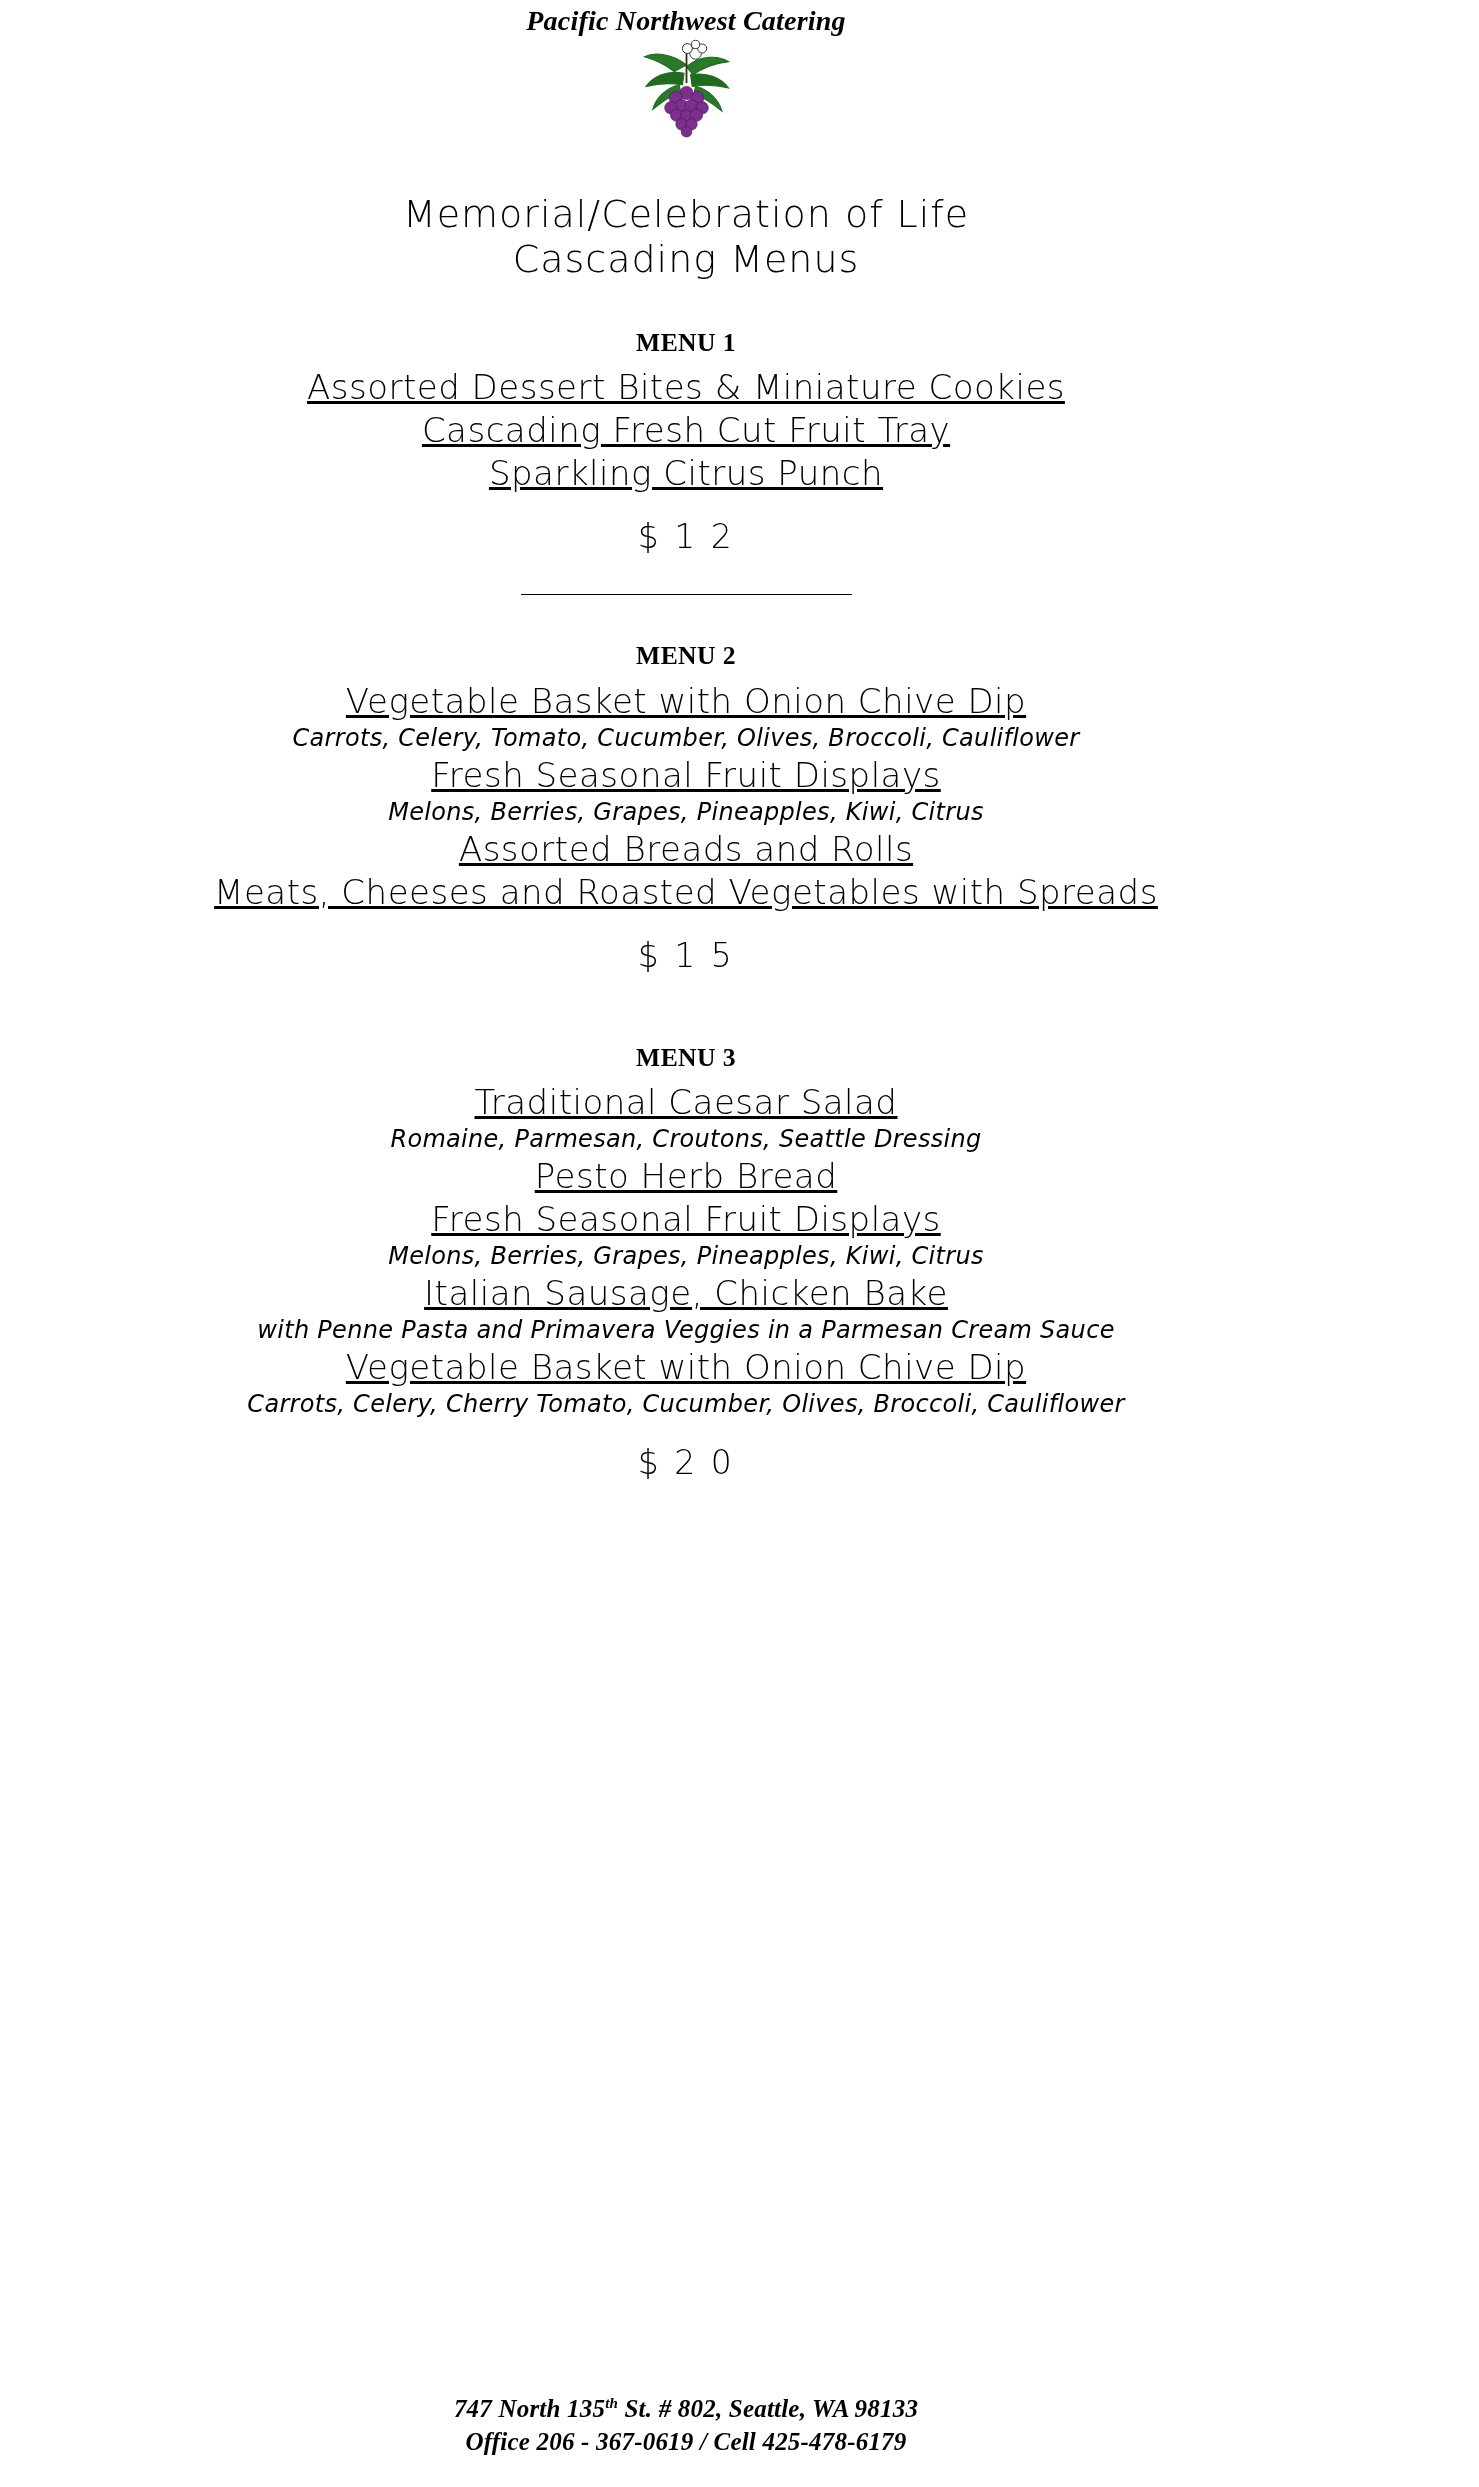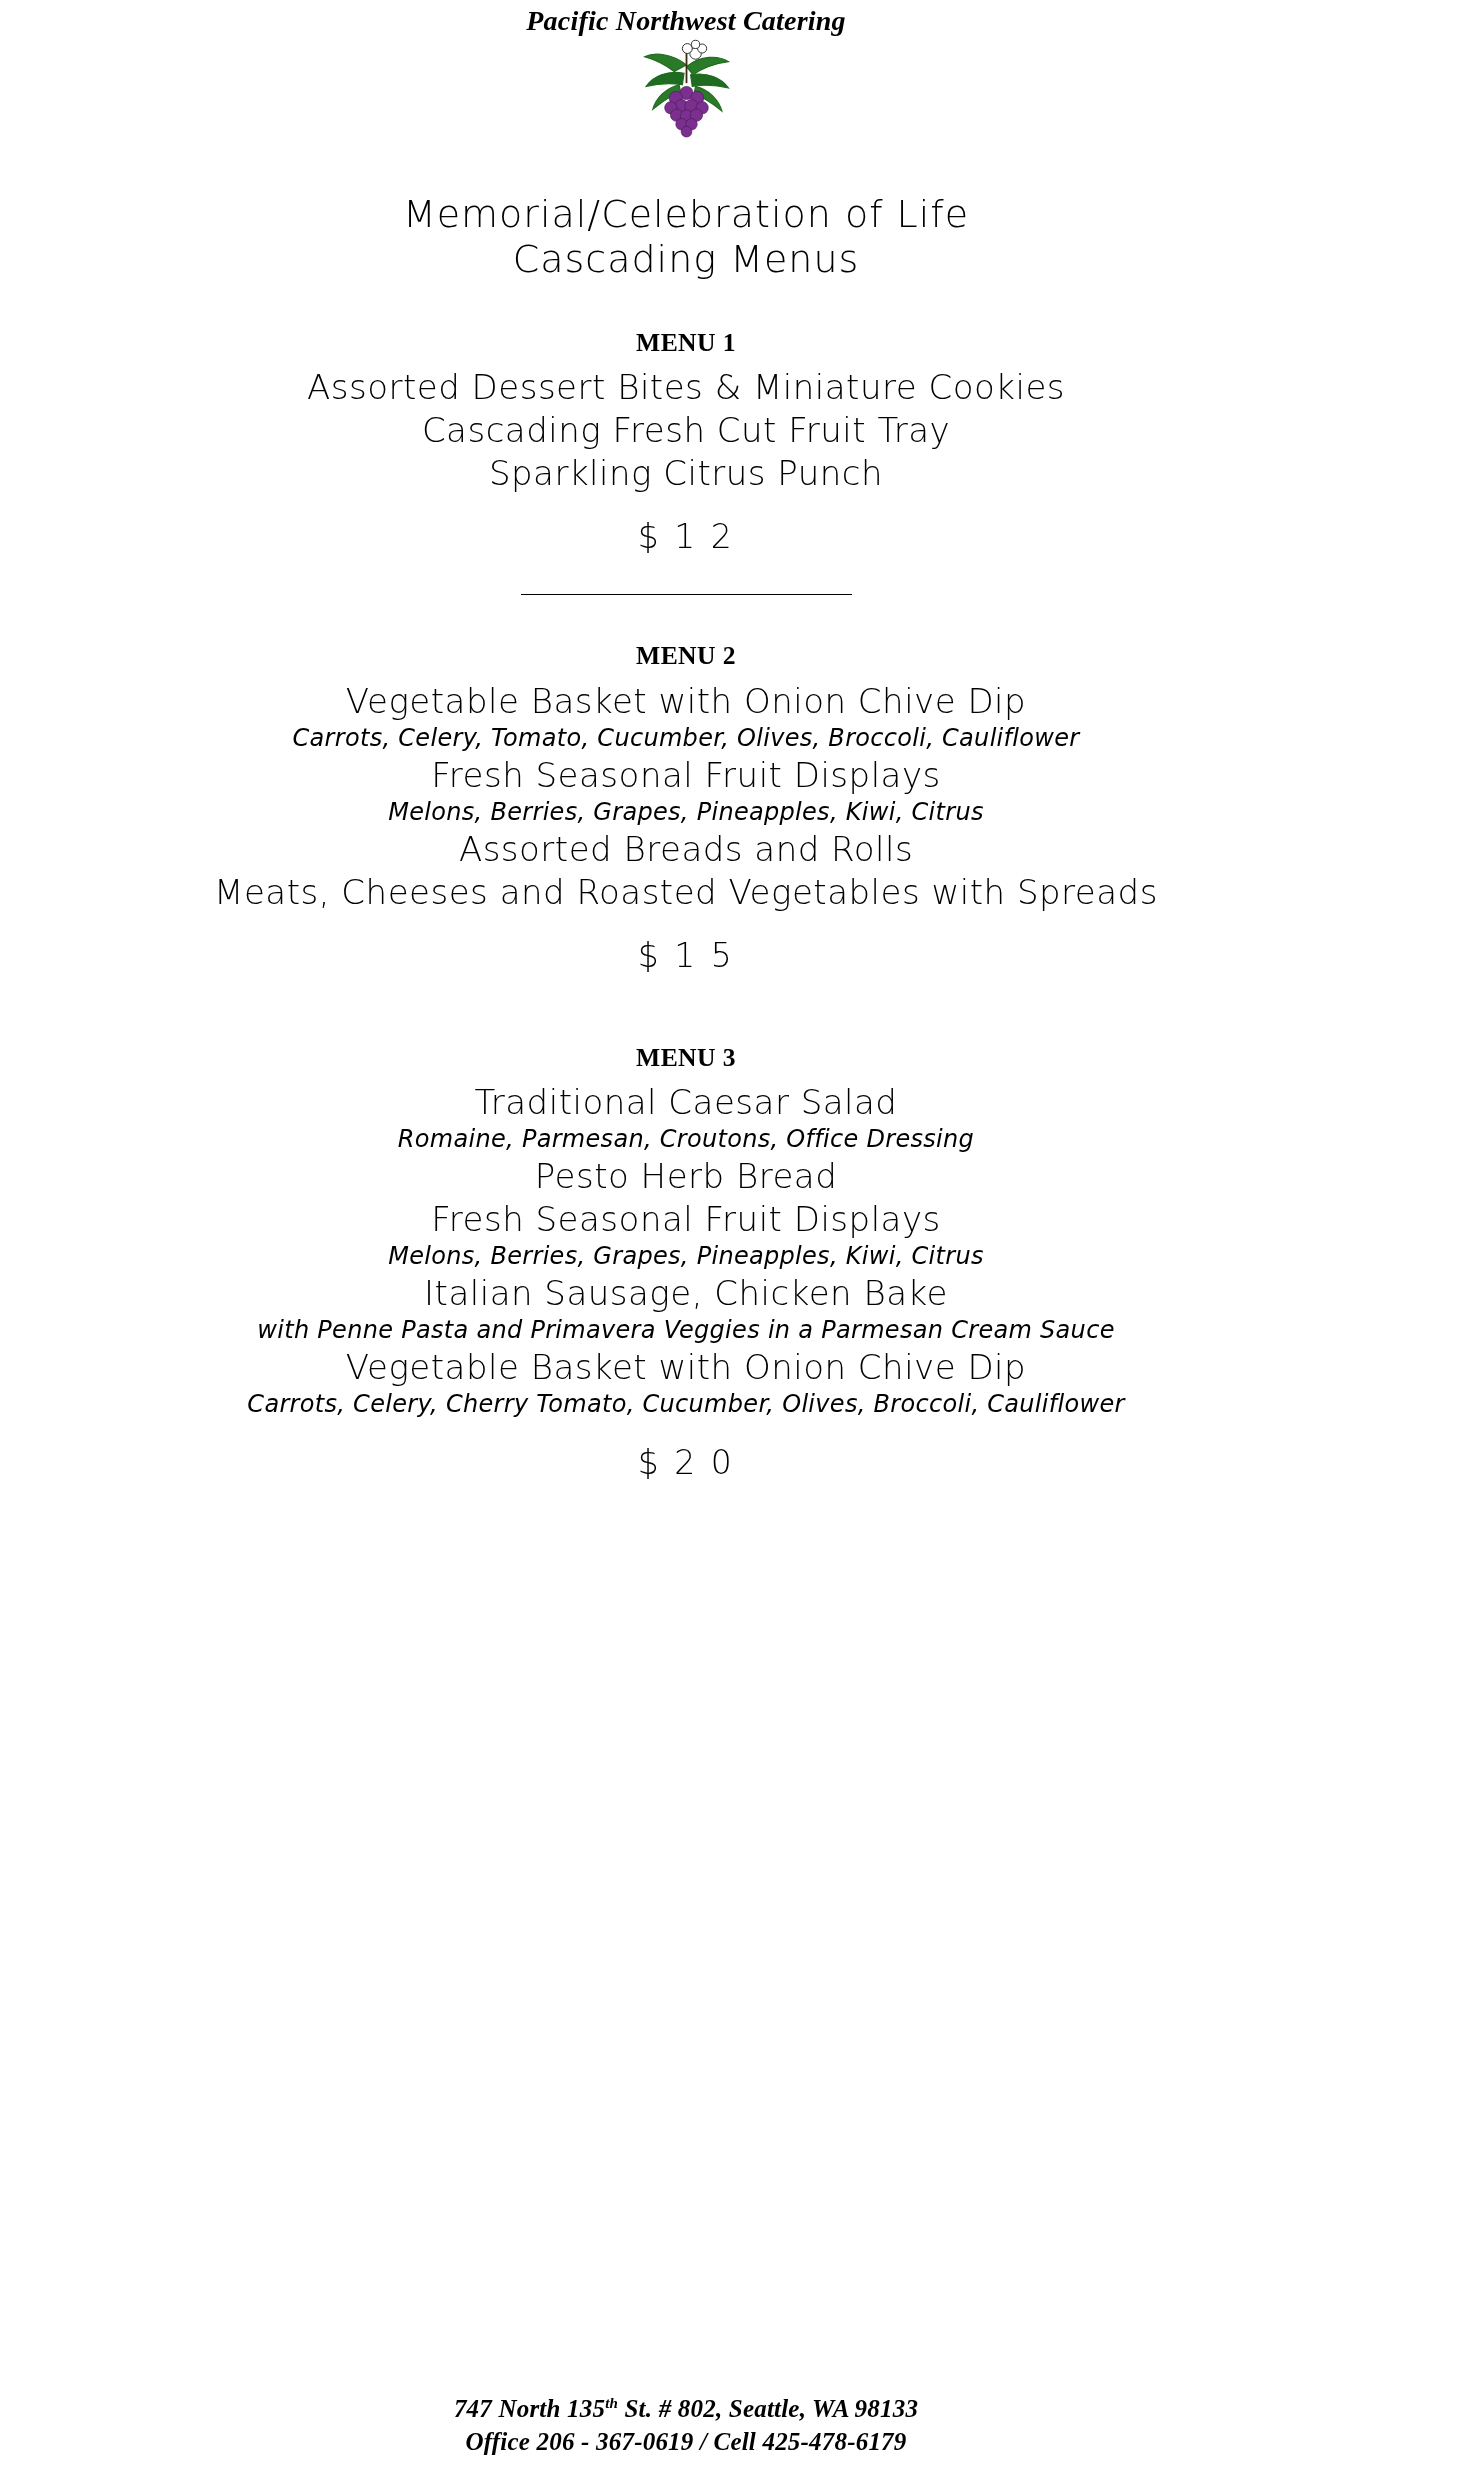--- a/index.html
+++ b/index.html
@@ -68,20 +68,21 @@
     letter-spacing: 0.4px;
     margin-bottom: 8.3px;
   }
   .menu-item {
     text-align: center;
     font-family: "DejaVu Sans", sans-serif;
     font-weight: 300;
     font-size: 34px;
     line-height: 1.26;
     letter-spacing: 0.5px;
+    text-decoration: underline;
   }
   .menu-sub {
     text-align: center;
     font-family: "DejaVu Sans", sans-serif;
     font-style: italic;
     font-weight: 300;
     font-size: 24px;
     line-height: 1.3;
     letter-spacing: 0.3px;
   }
@@ -193,21 +194,21 @@
     <div class="menu-item">Assorted Breads and Rolls</div>
     <div class="menu-item">Meats, Cheeses and Roasted Vegetables with Spreads</div>
     <div class="price">$ 1 5</div>
   </div>
 
   <div class="spacer-2"></div>
 
   <div class="menu-block">
     <div class="menu-heading">MENU 3</div>
     <div class="menu-item">Traditional Caesar Salad</div>
-    <div class="menu-sub">Romaine, Parmesan, Croutons, Office Dressing</div>
+    <div class="menu-sub">Romaine, Parmesan, Croutons, Seattle Dressing</div>
     <div class="menu-item">Pesto Herb Bread</div>
     <div class="menu-item">Fresh Seasonal Fruit Displays</div>
     <div class="menu-sub">Melons, Berries, Grapes, Pineapples, Kiwi, Citrus</div>
     <div class="menu-item">Italian Sausage, Chicken Bake</div>
     <div class="menu-sub">with Penne Pasta and Primavera Veggies in a Parmesan Cream Sauce</div>
     <div class="menu-item">Vegetable Basket with Onion Chive Dip</div>
     <div class="menu-sub">Carrots, Celery, Cherry Tomato, Cucumber, Olives, Broccoli, Cauliflower</div>
     <div class="price">$ 2 0</div>
   </div>
 

